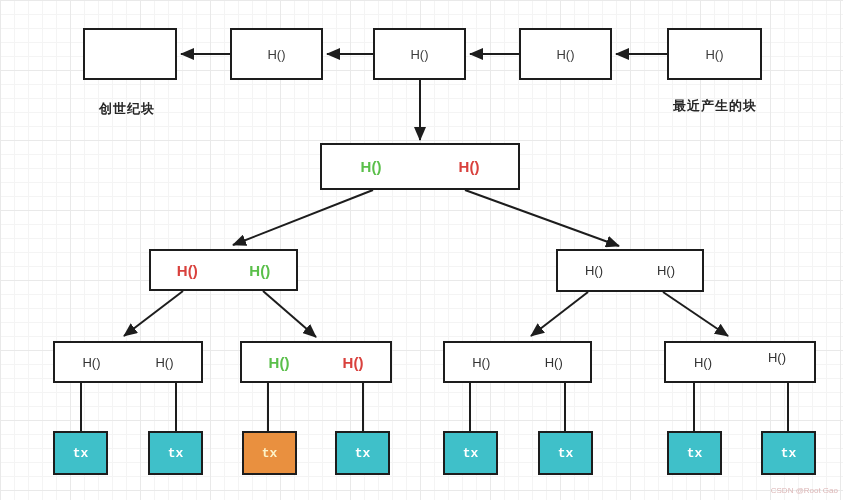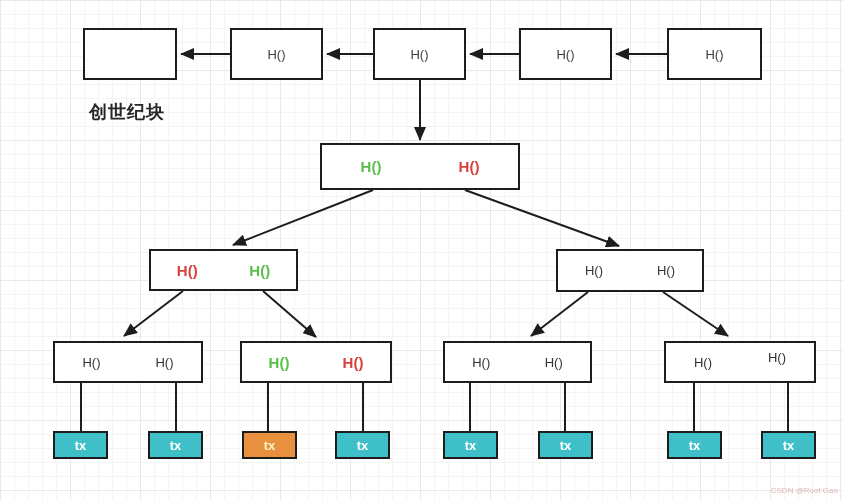--- a/index.html
+++ b/index.html
@@ -18,27 +18,27 @@
   .node{
     position:absolute;background:#ffffff;border:2px solid #1d1d1d;
     display:flex;align-items:center;box-sizing:border-box;
   }
   .node span{flex:1 1 50%;text-align:center;}
   .h-label{font-size:13px;color:#3d3d3d;}
   .accent{font-weight:700;font-size:15px;}
   .raise{position:relative;top:-5px;}
   .caption{
     position:absolute;text-align:center;font-weight:700;
-    font-size:18px;color:#262626;letter-spacing:1px;
+    font-size:13px;color:#262626;letter-spacing:1px;
   }
   .caption.en{font-weight:600;letter-spacing:0;}
   .leaf{
-    position:absolute;top:431px;width:55px;height:28px;
+    position:absolute;top:431px;width:55px;height:44px;
     border:2px solid #1d1d1d;box-sizing:border-box;
-    display:flex;align-items:center;justify-content:center;
+    display:flex;align-items:center;justify-content:center;font-family:Liberation Mono, monospace;
   }
   .leaf span{font-size:13px;font-weight:700;}
   .watermark{
     position:absolute;right:5px;bottom:5px;
     font-size:8px;color:#dcb6b6;
   }
 </style>
 </head>
 <body>
 
@@ -85,20 +85,21 @@
     <span class="h-label">H()</span>
   </div>
   <div class="node" style="left:519px;top:28px;width:93px;height:52px">
     <span class="h-label">H()</span>
   </div>
   <div class="node" style="left:667px;top:28px;width:95px;height:52px">
     <span class="h-label">H()</span>
   </div>
 
   <div class="caption" style="left:67px;top:100px;width:120px">创世纪块</div>
+  <div class="caption" style="left:655px;top:97px;width:120px">最近产生的块</div>
 
   <div class="node" style="left:320px;top:143px;width:200px;height:47px">
     <span class="h-label accent" style="color: rgb(90, 191, 74);">H()</span>
     <span class="h-label accent" style="color: rgb(217, 65, 61);">H()</span>
   </div>
 
   <div class="node" style="left:149px;top:249px;width:149px;height:42px">
     <span class="h-label accent" style="color: rgb(217, 65, 61);">H()</span>
     <span class="h-label accent" style="color: rgb(90, 191, 74);">H()</span>
   </div>

